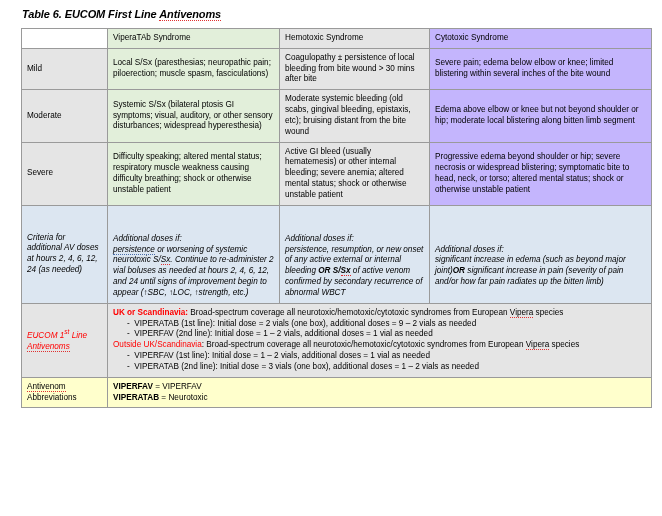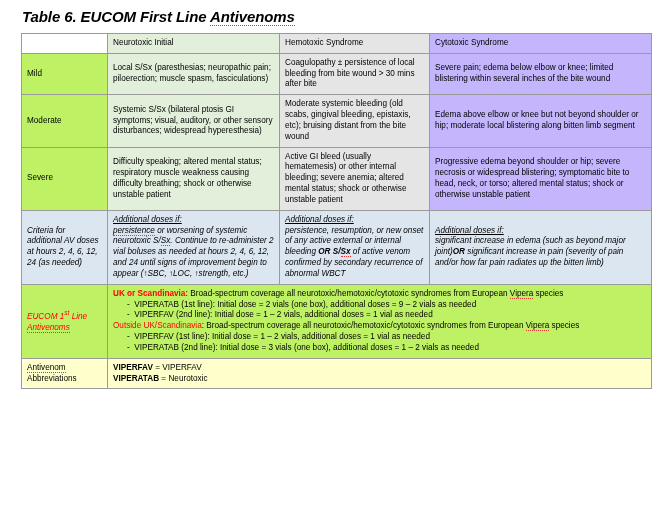--- a/index.html
+++ b/index.html
@@ -17,21 +17,21 @@
   .page {
     position: relative;
     width: 662px;
     height: 516px;
     box-sizing: border-box;
     padding: 6px 8px 0 18px;
   }
   .doc-title {
     font-style: italic;
     font-weight: bold;
-    font-size: 15px;
+    font-size: 11px;
     letter-spacing: -0.1px;
     margin: 2px 0 8px 4px;
   }
   .doc-title .sp {
     border-bottom: 1.5px dotted #e03030;
     padding-bottom: 0px;
   }
   table.av {
     border-collapse: collapse;
     table-layout: fixed;
@@ -58,43 +58,43 @@
     font-weight: bold;
     font-size: 10px;
     padding: 6px 4px;
   }
   .hdr .blank { background: #ffffff; }
   .bg-green  { background: #e2efda; }
   .bg-pink   { background: #e5e5e5; }
   .bg-peach  { background: #c4b5fd; }
   .bg-blue   { background: #dce6f1; }
   .bg-yellow { background: #ffffcc; }
-  .bg-white  { background: #bef264; }
+  .bg-white  { background: #e5e5e5; }
 
   .sev-label {
     text-align: center;
     font-weight: bold;
     font-size: 9px;
   }
   .crit-label {
     text-align: center;
     font-style: italic;
     font-weight: bold;
     font-size: 8.6px;
     line-height: 1.45;
   }
   .crit-cell {
     font-style: italic;
     vertical-align: top;
     font-size: 8.4px;
     line-height: 1.38;
   }
   .crit-cell .lead {
-    text-decoration: underline;
     display: block;
+    margin-top: 24px;
   }
   .crit-cell b { font-weight: bold; }
   .squiggle {
     border-bottom: 1.2px dotted #4a6ea9;
     margin-top: 29px;
   }
   .squiggle-red {
     border-bottom: 1.2px dotted #e03030;
   }
   .eucom-label {
@@ -120,21 +120,20 @@
     margin-left: 14px;
     text-indent: -12px;
     padding-left: 12px;
   }
   .abbr-label {
     text-align: left;
     font-weight: bold;
     font-size: 8.6px;
     line-height: 1.4;
     padding-left: 6px;
-    border-radius: 9px;
   }
   .abbr-body {
     font-size: 8.6px;
     line-height: 1.5;
     padding-left: 6px;
   }
   .abbr-body b { font-weight: bold; }
 </style>
 </head>
 <body>
@@ -147,21 +146,21 @@
     <colgroup>
       <col class="c0">
         <col class="c1">
         <col class="c2">
         <col class="c3">
     </colgroup>
     <tbody>
 
       <tr class="hdr">
         <td class="blank"></td>
-        <td class="bg-green">Neurotoxic Initial</td>
+        <td class="bg-green">ViperaTAb Syndrome</td>
         <td class="bg-pink">Hemotoxic Syndrome</td>
         <td class="bg-peach">Cytotoxic Syndrome</td>
       </tr>
 
       <tr>
         <td class="sev-label bg-white">Mild</td>
         <td class="bg-green">Local S/Sx (paresthesias; neuropathic pain; piloerection; muscle spasm, fasciculations)</td>
         <td class="bg-pink">Coagulopathy ± persistence of local bleeding from bite wound &gt; 30 mins after bite</td>
         <td class="bg-peach">Severe pain; edema below elbow or knee; limited blistering within several inches of the bite wound</td>
       </tr>

